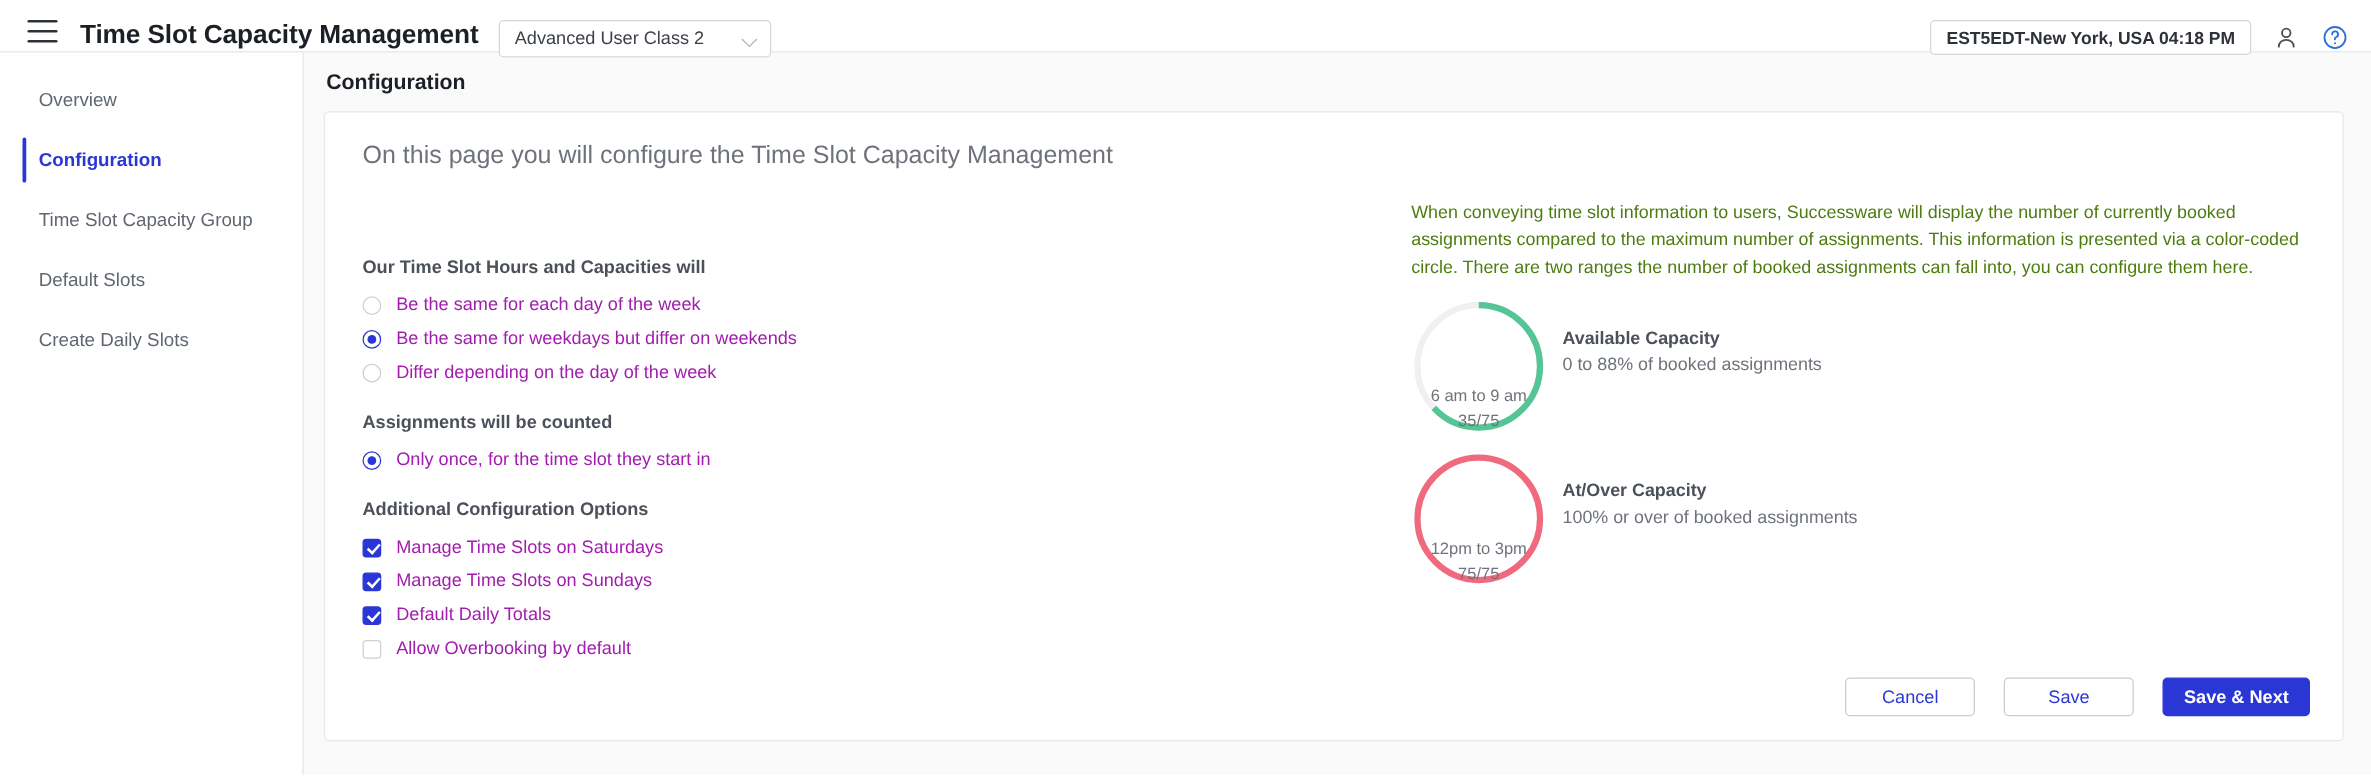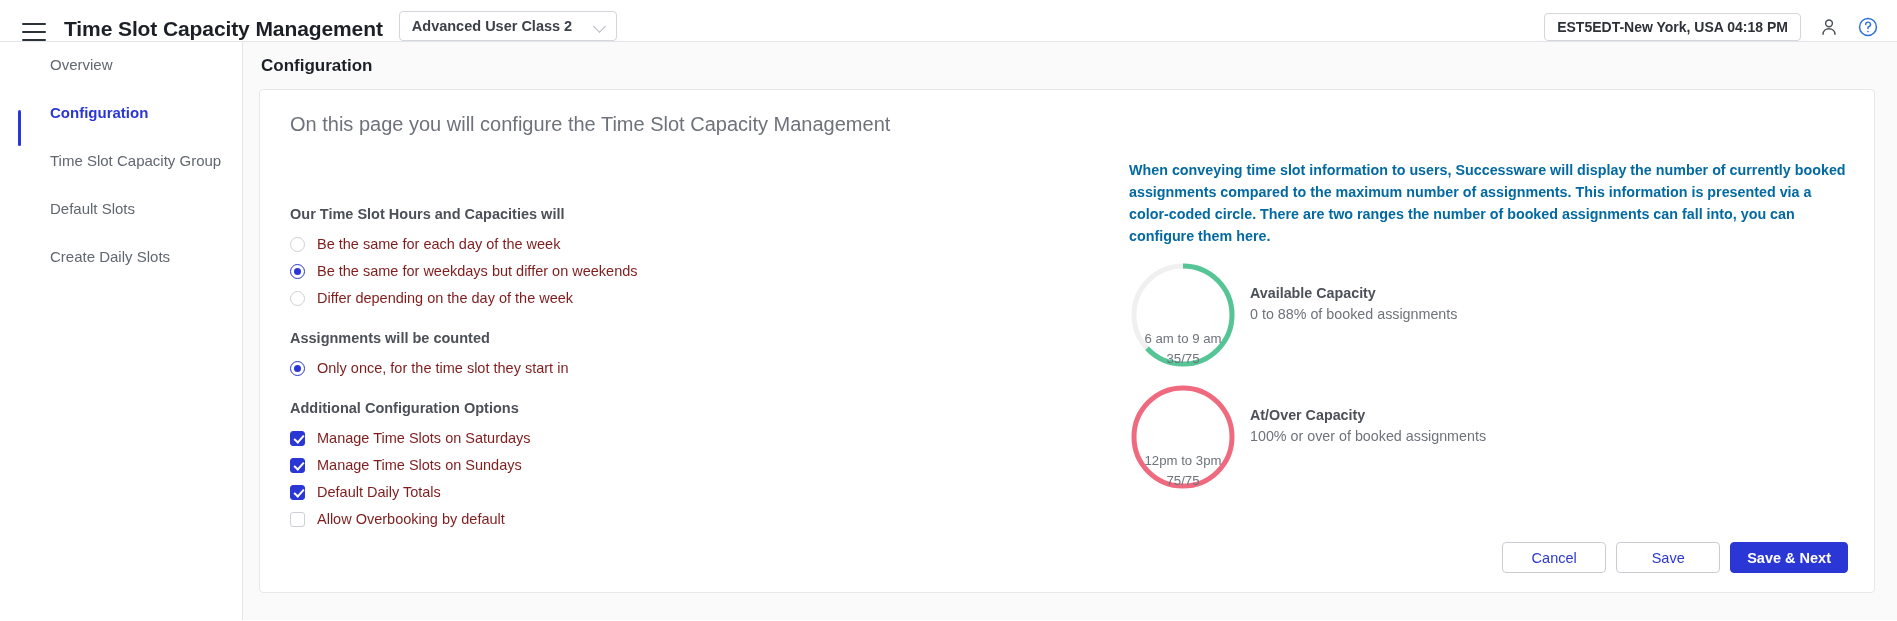--- a/index.html
+++ b/index.html
@@ -13,22 +13,22 @@
     -webkit-font-smoothing: antialiased;
   }
 
   
   .topbar {
     position: relative;
     height: 42px;
     background: #ffffff;
     border-bottom: 1px solid #e3e5e8;
     display: flex;
-    align-items: flex-end;
-    padding: 4px 18px 0 22px;
+    align-items: flex-start;
+    padding: 16px 18px 0 22px;
   }
   .hamburger {
     width: 24px; height: 18px;
     display: flex; flex-direction: column; justify-content: space-between;
     cursor: pointer;
     margin-right: 18px;
   }
   .hamburger span {
     display: block; height: 2px; width: 24px; background: #2d3138; border-radius: 1px;
   }
@@ -49,21 +49,20 @@
     display: flex;
     align-items: center;
     justify-content: space-between;
     padding: 0 10px 0 12px;
     cursor: pointer;
   }
   .class-select .val {
     font-size: 14.5px;
     color: #3c4149;
     white-space: nowrap;
-    font-weight: bold;
   }
   .chev {
     width: 12px; height: 12px;
     position: relative;
     flex: 0 0 auto;
   }
   .chev::after {
     content: "";
     position: absolute;
     left: 1px; top: 2px;
@@ -107,22 +106,22 @@
     width: 243px;
     flex: 0 0 243px;
     background: #ffffff;
     border-right: 1px solid #e3e5e8;
     padding-top: 14px;
   }
   .side-item {
     position: relative;
     height: 48px;
     display: flex;
-    align-items: flex-start;
-    padding-left: 50px;
+    align-items: center;
+    padding-left: 31px;
     font-size: 15px;
     color: #606770;
     cursor: pointer;
     white-space: nowrap;
   }
   .side-item.active {
     color: #2b37d4;
     font-weight: bold;
   }
   .side-item.active::before {
@@ -176,21 +175,21 @@
 
   .opt-row {
     display: flex;
     align-items: center;
     height: 26px;
     cursor: pointer;
   }
   .opt-row + .opt-row { margin-top: 1px; }
   .opt-label {
     font-size: 14.5px;
-    color: #7f1d1d;
+    color: #a21caf;
     margin-left: 12px;
     white-space: nowrap;
   }
 
   .radio {
     width: 15px; height: 15px;
     border-radius: 50%;
     border: 1.6px solid #cdd0d5;
     background: #fff;
     flex: 0 0 auto;
@@ -228,24 +227,23 @@
     width: 4px; height: 8px;
     border-right: 2px solid #fff;
     border-bottom: 2px solid #fff;
     transform: rotate(42deg);
   }
 
   
   .right-text {
     font-size: 14.3px;
     line-height: 22px;
-    color: #0369a1;
+    color: #4d7c0f;
     max-width: 760px;
     margin-top: 1px;
-    font-weight: bold;
   }
   .cap-block {
     display: flex;
     align-items: flex-start;
     margin-top: 14px;
   }
   .cap-block.second { margin-top: 14px; }
   .donut-wrap {
     width: 108px; height: 108px;
     flex: 0 0 108px;
@@ -278,21 +276,21 @@
     font-size: 14.3px;
     color: #6e737b;
   }
 
   
   .footer-btns {
     position: absolute;
     right: 26px;
     bottom: 19px;
     display: flex;
-    gap: 10px;
+    gap: 23px;
     padding-left: 15px;
   }
   .btn {
     height: 31px;
     min-width: 104px;
     border-radius: 4px;
     font-size: 14.5px;
     display: flex;
     align-items: center;
     justify-content: center;

